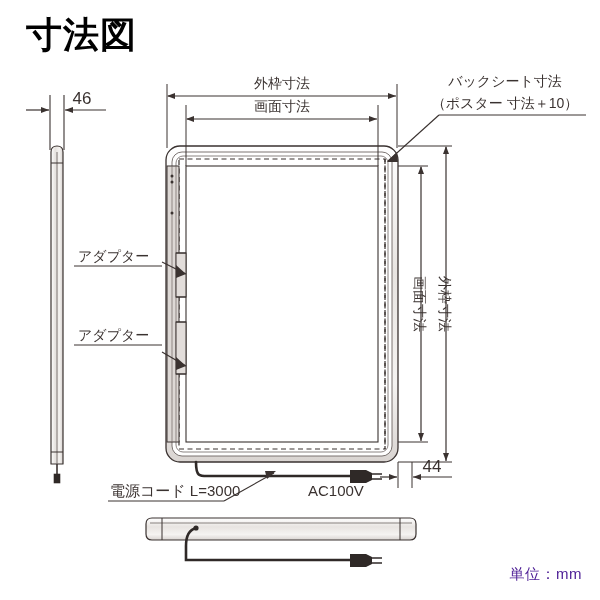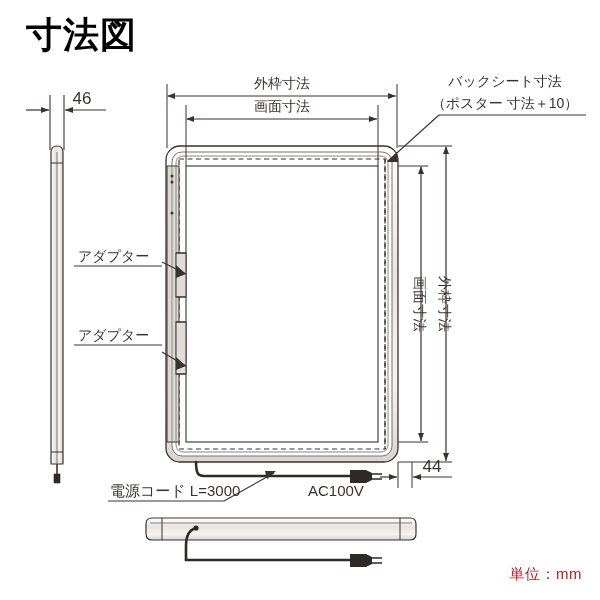--- a/index.html
+++ b/index.html
@@ -32,21 +32,21 @@
     color: #000000;
     letter-spacing: 1px;
     line-height: 1;
     white-space: nowrap;
   }
   .unit-note {
     position: absolute;
     right: 18px;
     bottom: 16px;
     font-size: 15px;
-    color: #b91c1c;
+    color: #4c1d95;
     white-space: nowrap;
     letter-spacing: 0.5px;
   }
   svg.drawing {
     position: absolute;
     left: 0;
     top: 0;
     width: 600px;
     height: 600px;
     display: block;

